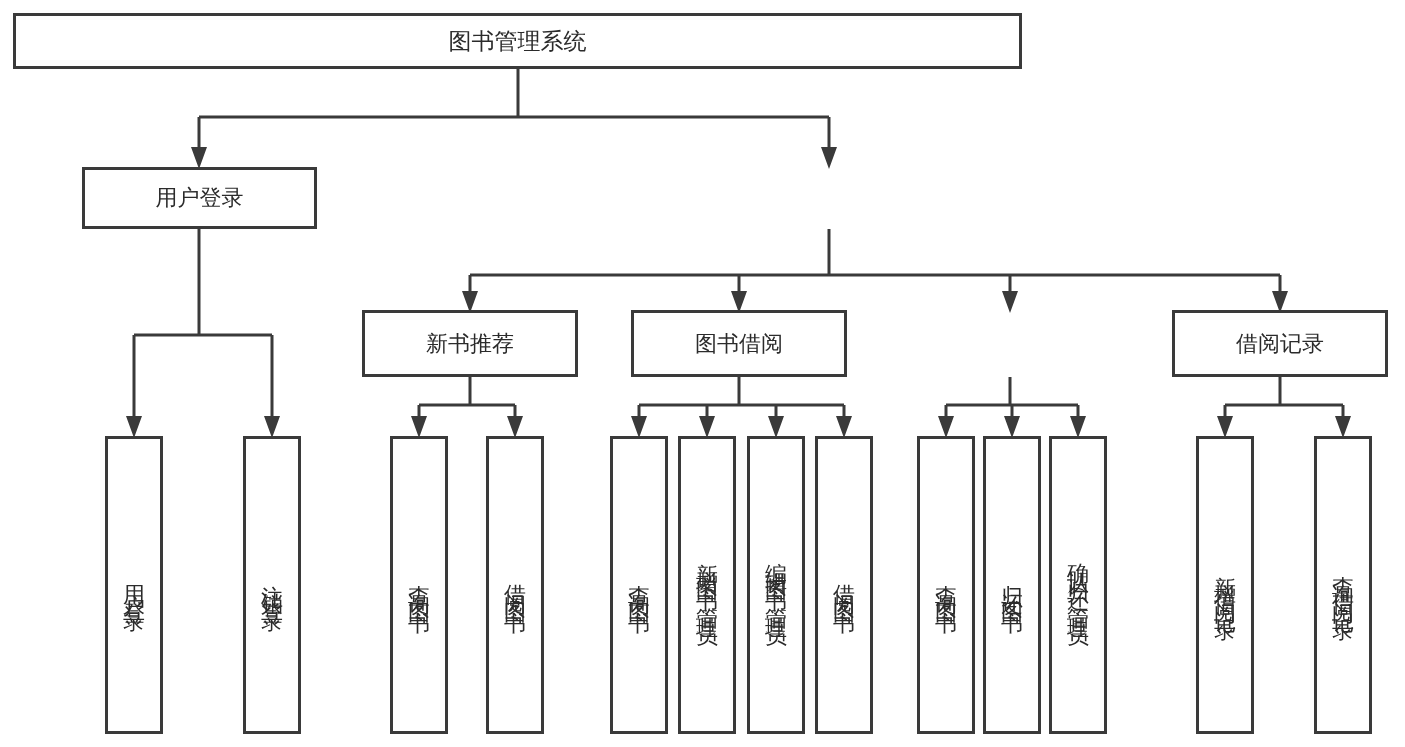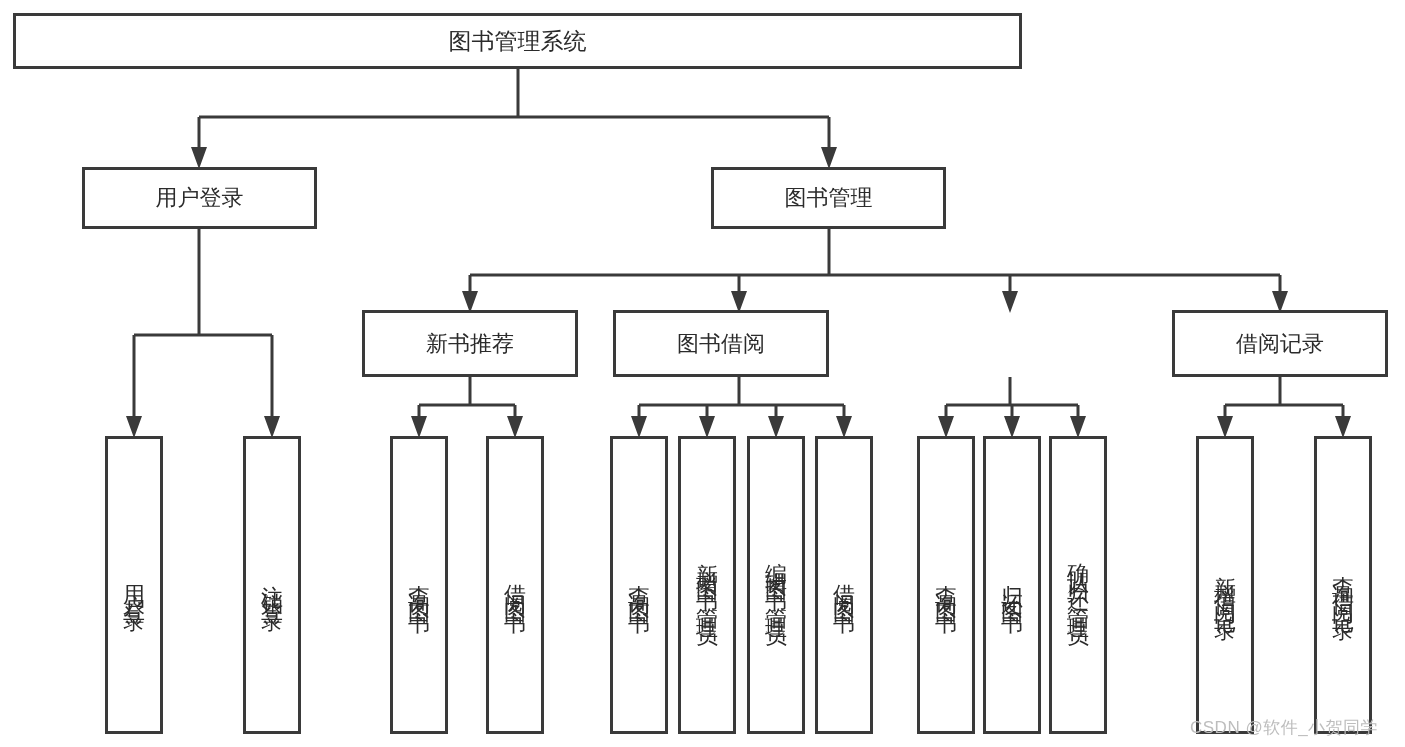--- a/index.html
+++ b/index.html
@@ -71,28 +71,25 @@
     </g>
   </svg>
 
   <div class="node root">
     <span>图书管理系统</span>
   </div>
 
   <div class="node lvl2" style="left:82px">
     <span>用户登录</span>
   </div>
-  <div class="node lvl2" style="left:711px">
-    <span>图书管理</span>
-  </div>
 
   <div class="node lvl3" style="left:362px">
     <span>新书推荐</span>
   </div>
-  <div class="node lvl3" style="left:613px">
+  <div class="node lvl3" style="left:631px">
     <span>图书借阅</span>
   </div>
   <div class="node lvl3" style="left:1172px">
     <span>借阅记录</span>
   </div>
 
   <div class="node leaf" style="left:105px">
     <span class="vtext">用户登录</span>
   </div>
   <div class="node leaf" style="left:243px">
@@ -125,15 +122,14 @@
   <div class="node leaf" style="left:1049px">
     <span class="vtext">确认归还（管理员）</span>
   </div>
   <div class="node leaf" style="left:1196px">
     <span class="vtext">新增借阅记录</span>
   </div>
   <div class="node leaf" style="left:1314px">
     <span class="vtext">查询借阅记录</span>
   </div>
 
-  <div class="watermark">CSDN @软件_小贺同学</div>
 
 </div>
 
 </body></html>

